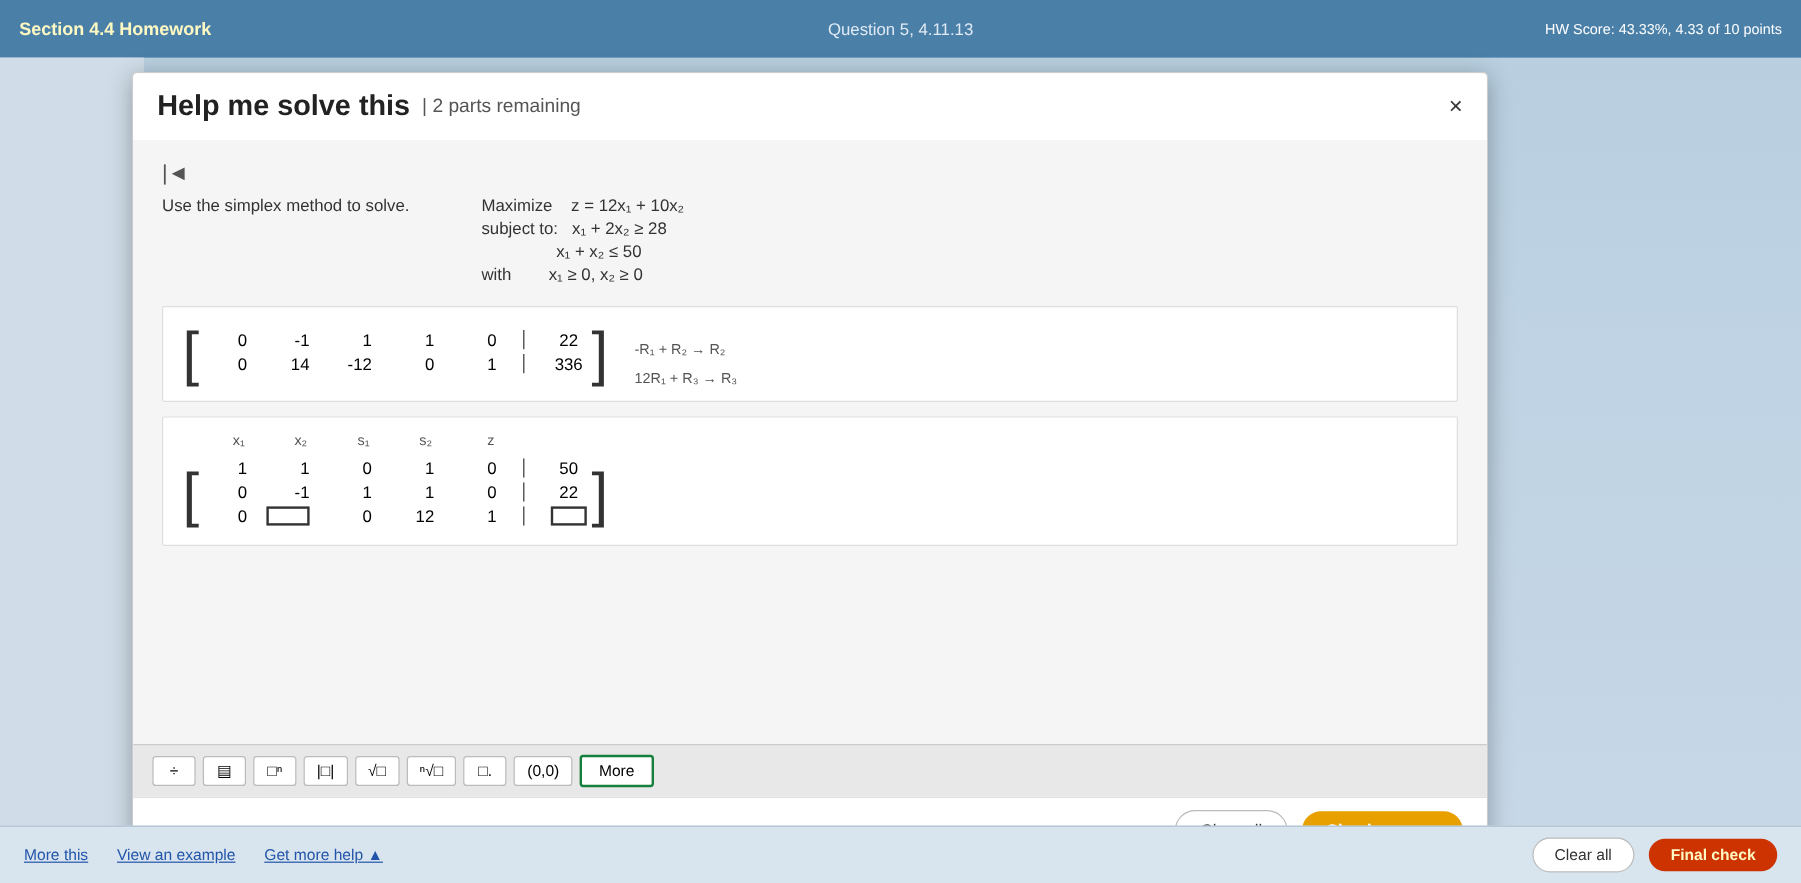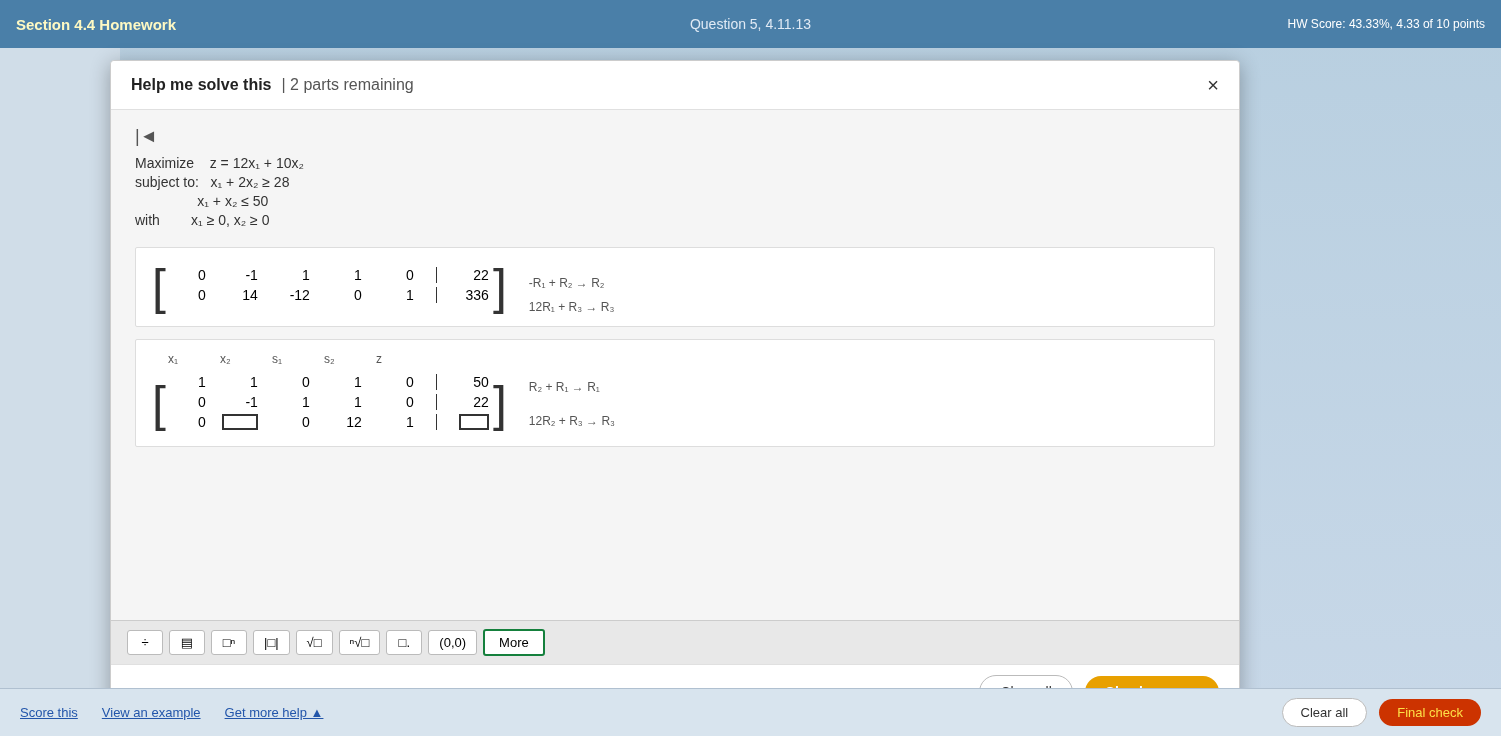--- a/index.html
+++ b/index.html
@@ -77,21 +77,21 @@
     
     .modal-header {
       display: flex;
       align-items: center;
       padding: 14px 20px;
       border-bottom: 1px solid #e0e0e0;
       background: white;
       border-radius: 4px 4px 0 0;
     }
     .modal-title {
-      font-size: 16px;
+      font-size: 24px;
       font-weight: bold;
       color: #222;
     }
     .modal-subtitle {
       font-size: 16px;
       color: #555;
       margin-left: 10px;
     }
     .modal-close {
       margin-left: auto;
@@ -176,38 +176,39 @@
       text-align: right;
       font-size: 14px;
     }
     .matrix-divider {
       width: 1px;
       background: #333;
       margin: 0 6px;
     }
     .matrix-rhs {
       width: 30px;
-      text-align: right;
+      text-align: center;
       font-size: 14px;
     }
     .row-op {
       font-size: 12px;
       color: #555;
       margin-left: 12px;
       white-space: nowrap;
     }
     .col-headers {
       display: flex;
       gap: 16px;
       font-size: 12px;
       color: #555;
       margin-bottom: 4px;
     }
     .col-header {
       width: 36px;
+      text-align: right;
     }
 
     
     .explanation {
       font-size: 13px;
       color: #333;
       margin-bottom: 10px;
       line-height: 1.5;
     }
 
@@ -309,22 +310,22 @@
       cursor: pointer;
       color: #333;
     }
     .btn-final-check {
       background: #cc3300;
       border: none;
       border-radius: 20px;
       padding: 6px 18px;
       font-size: 13px;
       cursor: pointer;
-      color: #fde047;
-      font-weight: normal;
+      color: #fef9c3;
+      font-weight: bold;
     }
 
     .matrix-wrapper {
       display: flex;
       align-items: center;
     }
   </style>
 </head>
 <body>
 
@@ -344,20 +345,21 @@
     <span class="modal-title">Help me solve this</span>
     <span class="modal-subtitle">| 2 parts remaining</span>
     <button class="modal-close">×</button>
   </div>
 
   <div class="modal-body">
 
     <div class="back-arrow">|◄</div>
 
     <div class="problem-section">
+      <div class="problem-instruction">Use the simplex method to solve.</div>
       <div class="problem-math">
         <div class="line">
           <span>Maximize</span>&nbsp;&nbsp;&nbsp;
           <span>z = 12x₁ + 10x₂</span>
         </div>
         <div class="line">
           <span>subject to:</span>&nbsp;&nbsp;
           <span>x₁ + 2x₂ ≥ 28</span>
         </div>
         <div class="line">
@@ -439,25 +441,20 @@
             <span class="matrix-cell">0</span>
             <span class="matrix-cell pivot-cell"></span>
             <span class="matrix-cell">0</span>
             <span class="matrix-cell">12</span>
             <span class="matrix-cell">1</span>
             <div class="matrix-divider"></div>
             <span class="matrix-rhs pivot-cell"></span>
           </div>
         </div>
         <span class="matrix-bracket-right">]</span>
-        <div style="margin-left: 10px; display: flex; flex-direction: column; gap: 10px;">
-          <span class="row-op">R₂ + R₁ → R₁</span>
-          <span class="row-op"></span>
-          <span class="row-op">12R₂ + R₃ → R₃</span>
-        </div>
       </div>
     </div>
 
   </div>
 
   <div class="math-toolbar">
     <button class="toolbar-btn">÷</button>
     <button class="toolbar-btn">▤</button>
     <button class="toolbar-btn">□ⁿ</button>
     <button class="toolbar-btn">|□|</button>
@@ -469,20 +466,20 @@
   </div>
 
   <div class="modal-footer">
     <button class="btn-clear-all">Clear all</button>
     <button class="btn-check-answer">Check answer</button>
   </div>
 
 </div>
 
 <div class="page-footer">
-  <span class="footer-link">Score this</span>
+  <span class="footer-link">More this</span>
   <span class="footer-link">View an example</span>
   <span class="footer-link">Get more help ▲</span>
   <div class="footer-right">
     <button class="btn-footer-clear">Clear all</button>
     <button class="btn-final-check">Final check</button>
   </div>
 </div>
 
 </body></html>

